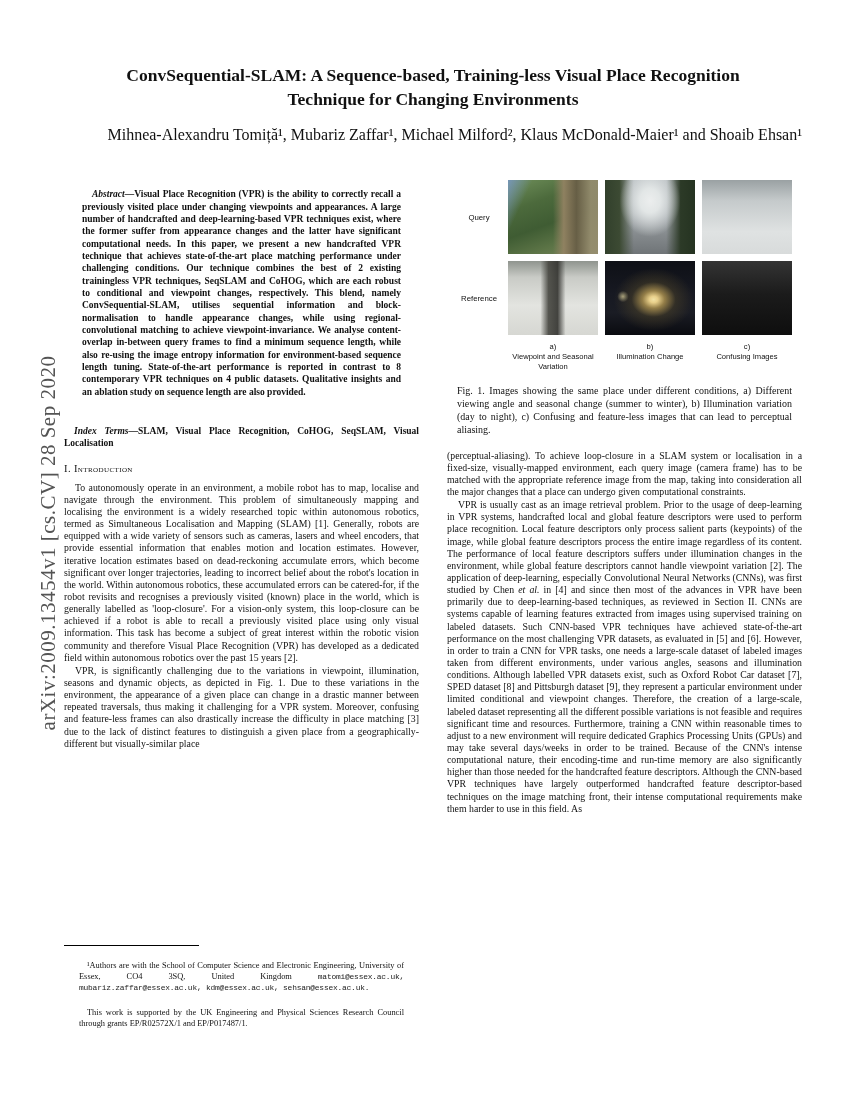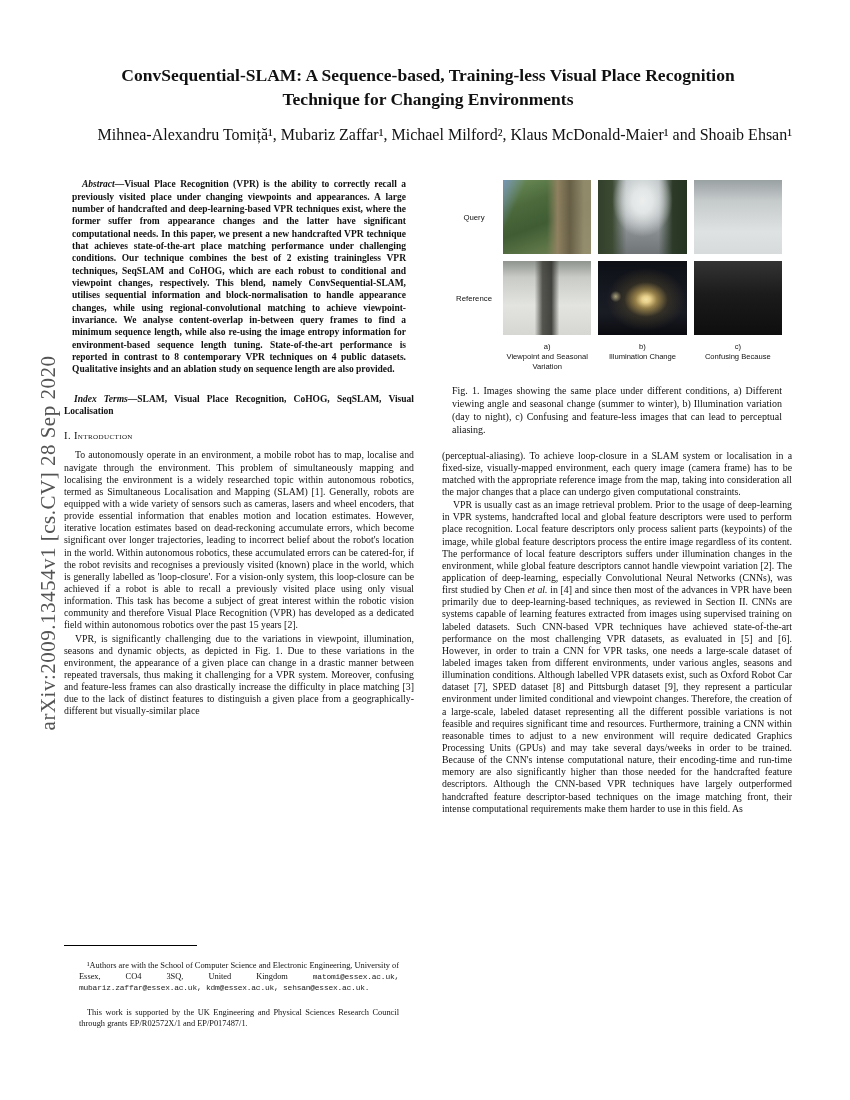--- a/index.html
+++ b/index.html
@@ -18,21 +18,21 @@
     position: absolute;
     left: -212px; top: 528px;
     width: 520px; height: 30px; line-height: 30px;
     text-align: center;
     transform: rotate(-90deg);
     font-size: 21px;
     letter-spacing: 0.5px;
     color: #545454;
   }
 
-  .content { position: absolute; left: 64px; right: 58px; top: 64px; }
+  .content { position: absolute; left: 64px; right: 48px; top: 64px; }
 
   .title {
     text-align: center;
     font-size: 17.5px;
     font-weight: bold;
     line-height: 1.35;
     max-width: 690px;
     margin: 0 auto;
   }
   .authors {
@@ -41,21 +41,21 @@
     margin-top: 15px;
   }
 
   .columns { display: flex; gap: 28px; margin-top: 26px; height: 874px; }
   .col { flex: 1 1 0; min-width: 0; text-align: justify; }
   .col-left { display: flex; flex-direction: column; }
   .col-right { overflow: hidden; }
 
   .abstract {
     font-size: 9.5px; font-weight: bold; line-height: 1.3;
-    text-indent: 10px; margin: 8px;
+    text-indent: 10px; margin: 18px;
   }
   .lead-in { font-style: italic; }
   .index-terms {
     font-size: 9.5px; font-weight: bold; line-height: 1.3;
     text-indent: 10px; margin: 9px 0 0 0;
   }
 
   .section-heading {
     text-align: left;
     font-size: 10.5px;
@@ -194,21 +194,21 @@
             <div class="fig-row-label">Reference</div>
             <div class="fig-img img-winter-rail"></div>
             <div class="fig-img img-night-road"></div>
             <div class="fig-img img-dark-blank"></div>
           </div>
 
           <div class="fig-col-labels">
             <div></div>
             <div class="fig-col-label"><span class="tag">a)</span><span>Viewpoint and Seasonal Variation</span></div>
             <div class="fig-col-label"><span class="tag">b)</span><span>Illumination Change</span></div>
-            <div class="fig-col-label"><span class="tag">c)</span><span>Confusing Because</span></div>
+            <div class="fig-col-label"><span class="tag">c)</span><span>Confusing Images</span></div>
           </div>
 
           <figcaption class="fig-caption">Fig. 1.  Images showing the same place under different conditions, a) Different viewing angle and seasonal change (summer to winter), b) Illumination variation (day to night), c) Confusing and feature-less images that can lead to perceptual aliasing.</figcaption>
         </figure>
 
         <p class="body-par noindent after-fig">(perceptual-aliasing). To achieve loop-closure in a SLAM system or localisation in a fixed-size, visually-mapped environment, each query image (camera frame) has to be matched with the appropriate reference image from the map, taking into consideration all the major changes that a place can undergo given computational constraints.</p>
         <p class="body-par mt"><span>VPR is usually cast as an image retrieval problem. Prior to the usage of deep-learning in VPR systems, handcrafted local and global feature descriptors were used to perform place recognition. Local feature descriptors only process salient parts (keypoints) of the image, while global feature descriptors process the entire image regardless of its content. The performance of local feature descriptors suffers under illumination changes in the environment, while global feature descriptors cannot handle viewpoint variation [2]. The application of deep-learning, especially Convolutional Neural Networks (CNNs), was first studied by Chen </span><em>et al.</em><span> in [4] and since then most of the advances in VPR have been primarily due to deep-learning-based techniques, as reviewed in Section II. CNNs are systems capable of learning features extracted from images using supervised training on labeled datasets. Such CNN-based VPR techniques have achieved state-of-the-art performance on the most challenging VPR datasets, as evaluated in [5] and [6]. However, in order to train a CNN for VPR tasks, one needs a large-scale dataset of labeled images taken from different environments, under various angles, seasons and illumination conditions. Although labelled VPR datasets exist, such as Oxford Robot Car dataset [7], SPED dataset [8] and Pittsburgh dataset [9], they represent a particular environment under limited conditional and viewpoint changes. Therefore, the creation of a large-scale, labeled dataset representing all the different possible variations is not feasible and requires significant time and resources. Furthermore, training a CNN within reasonable times to adjust to a new environment will require dedicated Graphics Processing Units (GPUs) and may take several days/weeks in order to be trained. Because of the CNN's intense computational nature, their encoding-time and run-time memory are also significantly higher than those needed for the handcrafted feature descriptors. Although the CNN-based VPR techniques have largely outperformed handcrafted feature descriptor-based techniques on the image matching front, their intense computational requirements make them harder to use in this field. As</span></p>
 
       </div>
 

